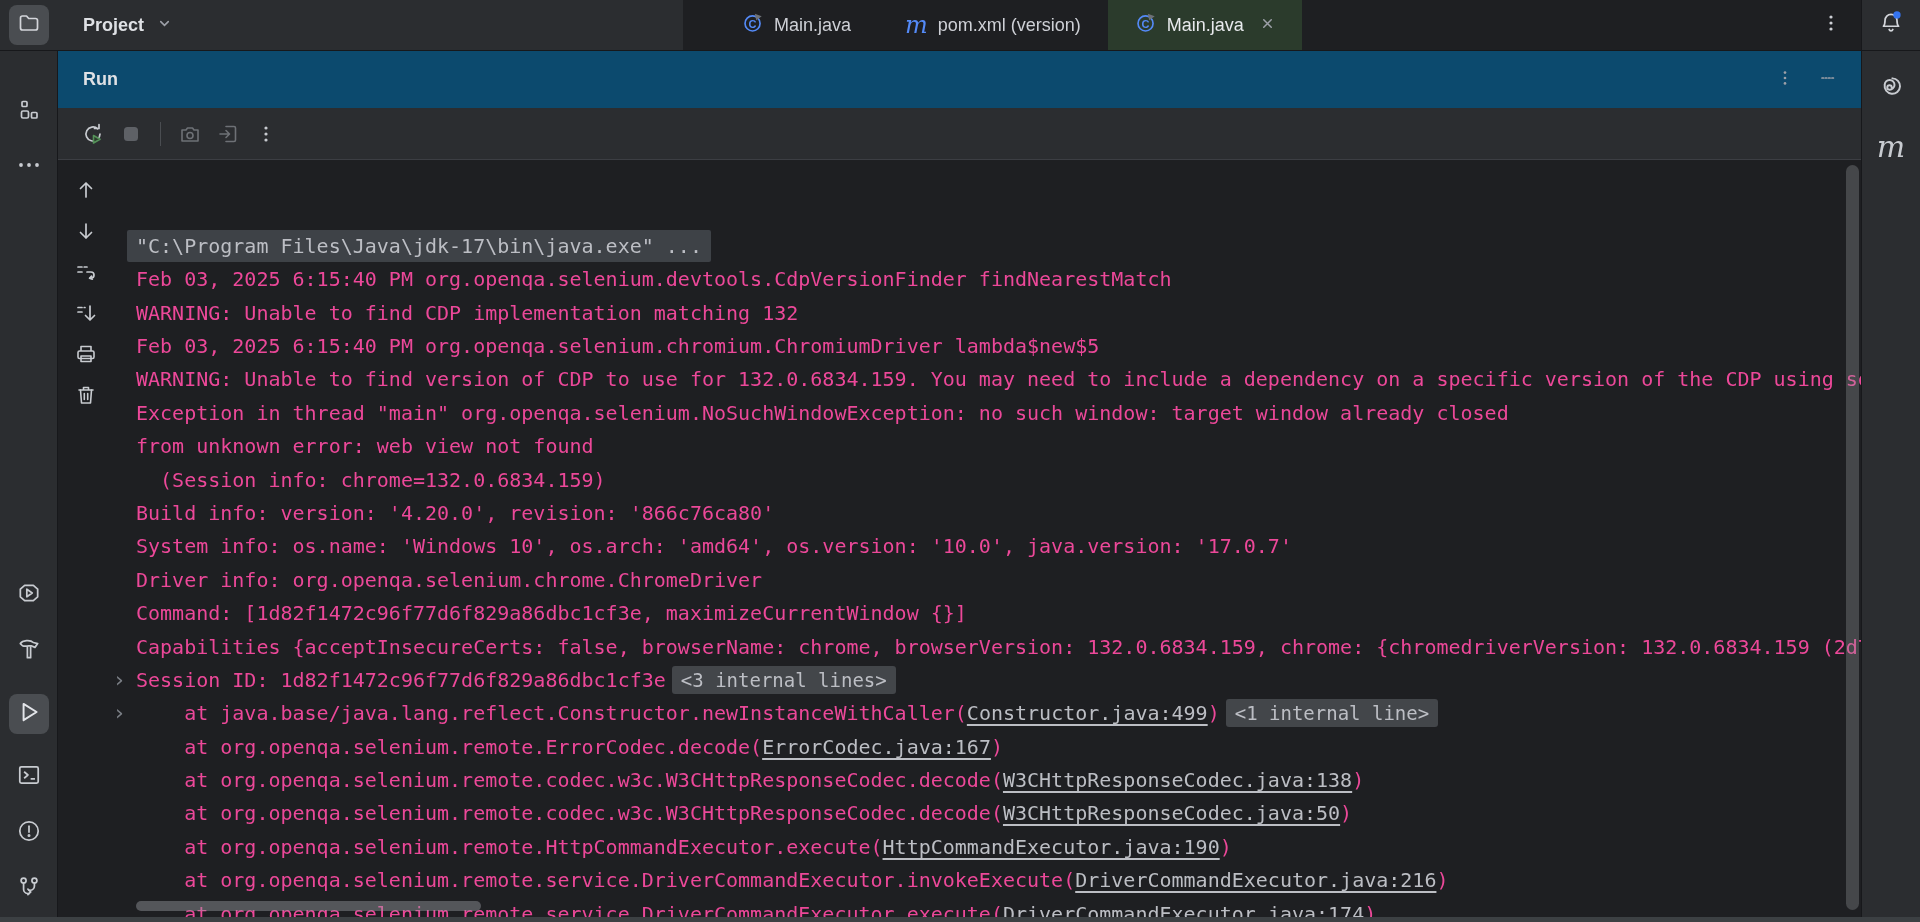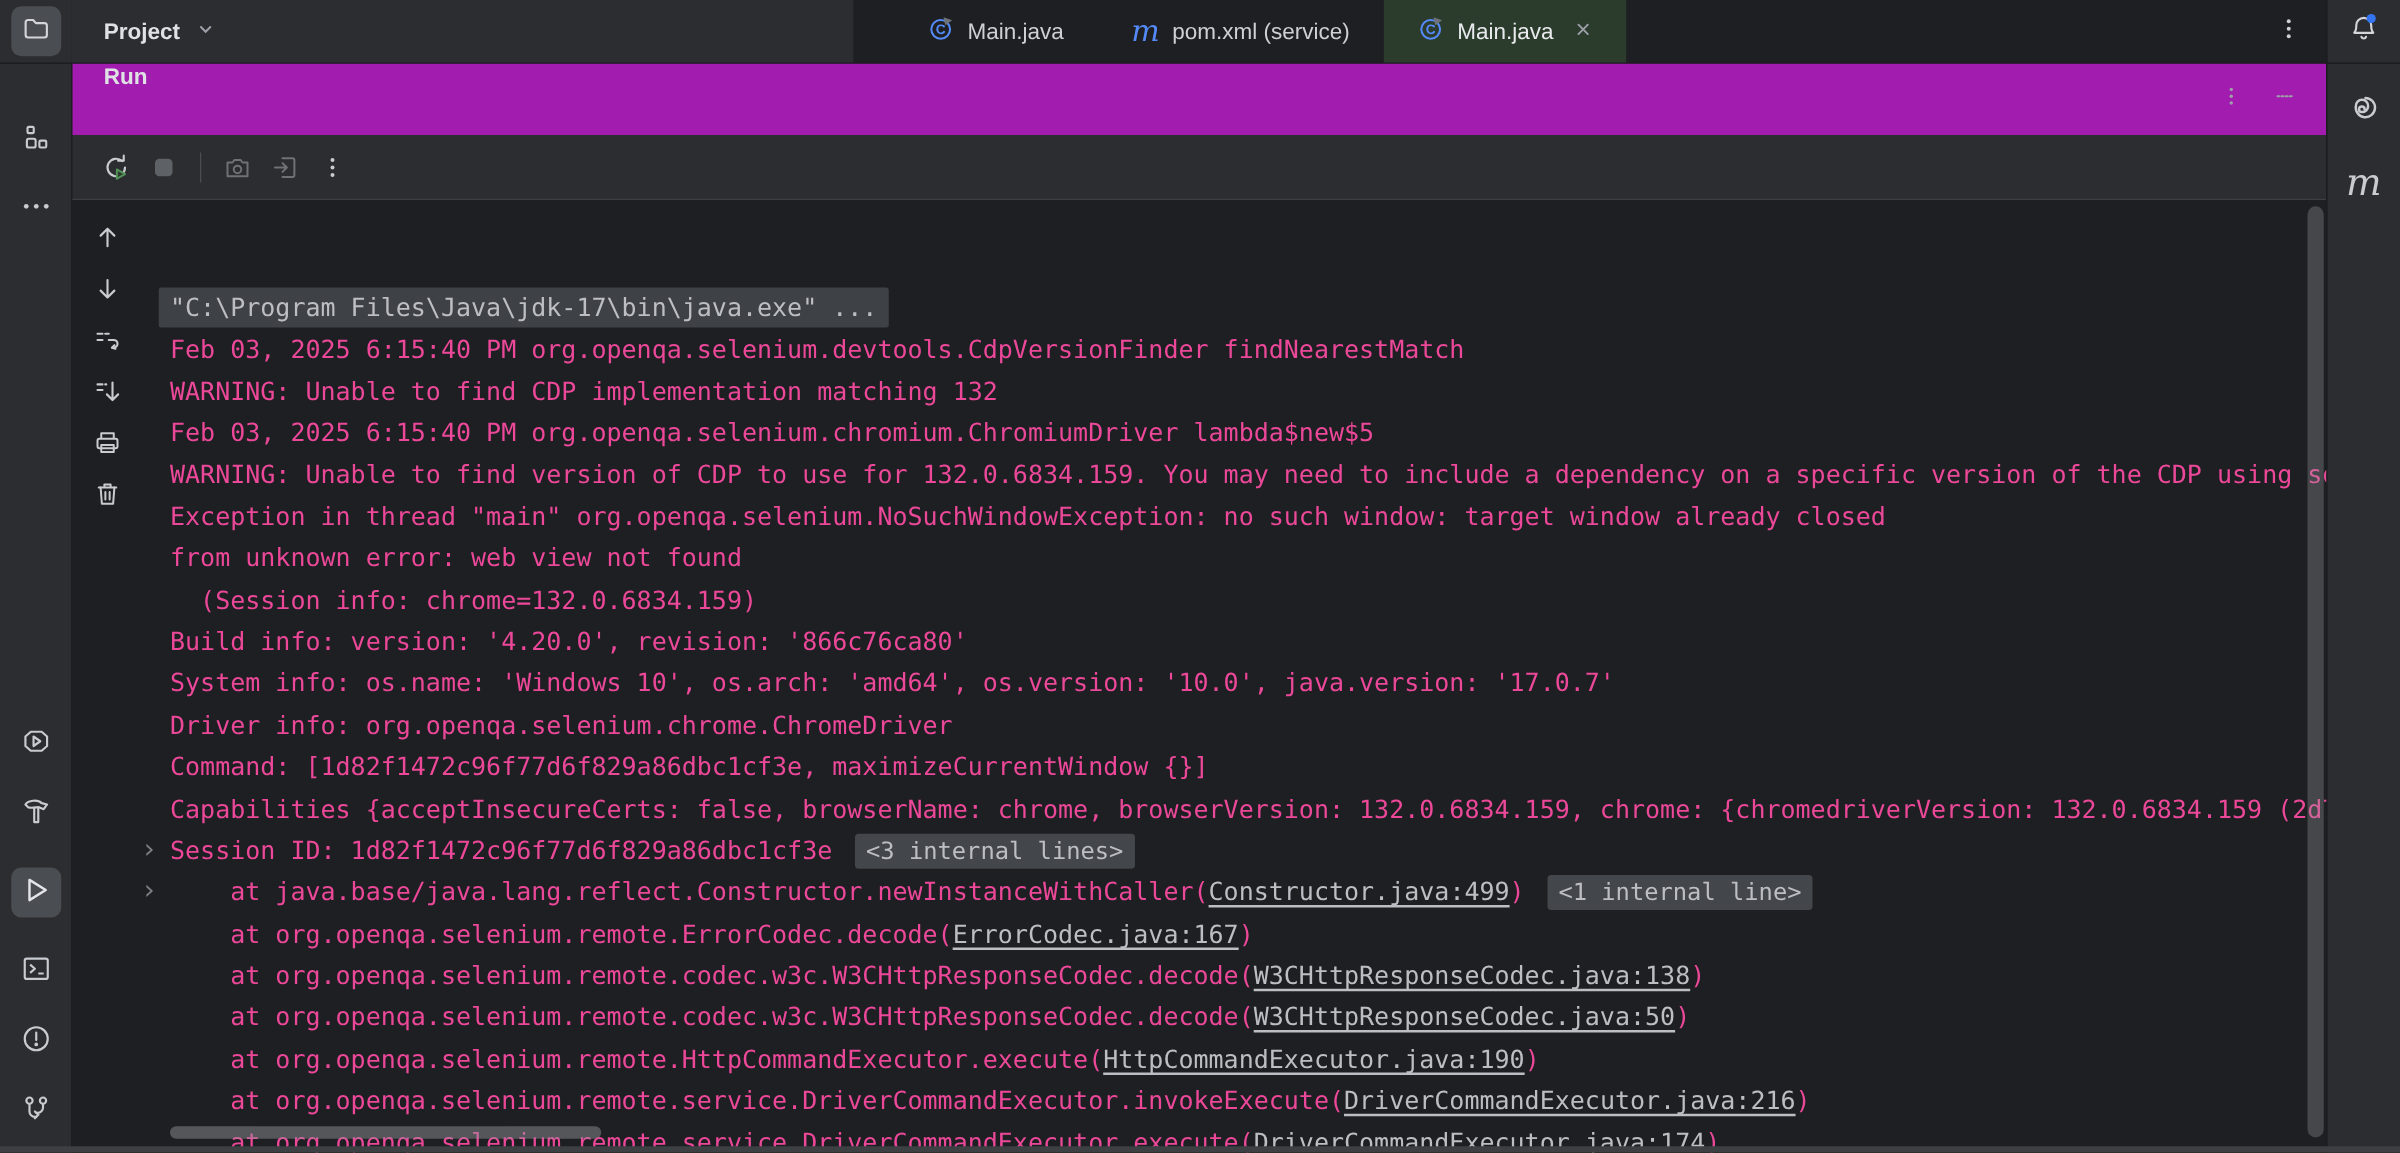--- a/index.html
+++ b/index.html
@@ -19,41 +19,41 @@
   .corner-right{width:58px;flex:none;background:#2B2D30;border-left:1px solid #17181B;display:flex;align-items:center;justify-content:center;}
 
   
   .main{flex:1;display:flex;min-height:0;}
   .left-stripe{width:57px;flex:none;background:#2B2D30;border-right:1px solid #17181B;display:flex;flex-direction:column;align-items:center;padding:49px 0 20px;}
   .stripe-top{display:flex;flex-direction:column;align-items:center;gap:28px;}
   .stripe-bottom{margin-top:auto;display:flex;flex-direction:column;align-items:center;gap:30px;}
   .stripe-ic{width:26px;height:26px;display:flex;align-items:center;justify-content:center;cursor:pointer;}
 
   .run-window{flex:1;min-width:0;display:flex;flex-direction:column;background:#1E1F22;}
-  .run-header{height:57px;flex:none;background:#a21caf;display:flex;}
+  .run-header{height:57px;flex:none;background:#0c4a6e;display:flex;align-items:center;}
   .run-title{color:#DFE1E5;font-size:18px;font-weight:700;margin-left:25px;}
   .rtab{height:100%;display:flex;align-items:center;gap:10px;margin-left:24px;padding:0 15px;box-sizing:border-box;border-bottom:4px solid #5A5D63;color:#DFE1E5;font-size:18px;cursor:pointer;}
   .rheader-actions{margin-left:auto;display:flex;align-items:center;gap:24px;margin-right:23px;}
 
   .run-toolbar{height:51px;flex:none;background:#2B2D30;border-bottom:1px solid #3C3E43;display:flex;align-items:center;gap:14px;padding-left:23px;}
   .tb-ic{width:24px;height:24px;display:flex;align-items:center;justify-content:center;cursor:pointer;}
   .tb-div{width:1px;height:24px;background:#4A4D51;margin:0 3px;}
 
   .console{flex:1;min-height:0;display:flex;position:relative;}
   .console-gutter{width:56px;flex:none;display:flex;flex-direction:column;align-items:center;padding-top:18px;gap:17px;}
   .g-ic{width:24px;height:24px;display:flex;align-items:center;justify-content:center;cursor:pointer;}
 
   .console-body{flex:1;min-width:0;position:relative;padding-top:3px;overflow:hidden;
     font-family:"DejaVu Sans Mono",monospace;font-size:20px;line-height:33.4px;white-space:pre;}
   .cline{position:relative;height:33.4px;padding-left:22px;}
   .fold{position:absolute;left:1px;top:-1px;color:#7A7E85;font-size:22px;cursor:pointer;font-family:"DejaVu Sans",sans-serif;}
   .seg-err{color:#ec4899;}
   .seg-cmd{color:#BCBEC4;background:#3E4247;padding:4px 9px;margin-left:-9px;border-radius:2px;}
   .seg-link{color:#BCBEC4;text-decoration:underline;text-underline-offset:4px;cursor:pointer;text-align:center;}
-  .seg-badge{color:#BCBEC4;background:#43464A;padding:3px 9px;border-radius:3px;margin-left:18px;font-size:19px;cursor:pointer;}
+  .seg-badge{color:#BCBEC4;background:#43464A;padding:3px 9px;border-radius:3px;margin-left:6px;font-size:19px;cursor:pointer;}
 
   .v-scroll{position:absolute;right:2px;top:5px;bottom:12px;width:13px;background:rgba(151,154,160,0.32);border-radius:7px;}
   .h-scroll{position:absolute;left:22px;bottom:11px;width:345px;height:10px;background:rgba(151,154,160,0.45);border-radius:5px;}
 
   .right-stripe{width:58px;flex:none;background:#2B2D30;border-left:1px solid #17181B;display:flex;flex-direction:column;align-items:center;padding-top:25px;gap:32px;}
   .maven-m{font-family:"DejaVu Serif",serif;font-style:italic;font-size:30px;color:#C8CBD0;line-height:1;}
   .maven-m.blue{color:#548AF7;font-size:24px;}
   .bottom-strip{position:absolute;left:0;right:0;bottom:0;height:5px;background:#3C4043;}
 </style>
 </head>
@@ -87,21 +87,21 @@
           <svg width="22" height="22" viewBox="0 0 24 24">
               <circle cx="11.5" cy="12.5" r="8.2" fill="none" stroke="#548AF7" stroke-width="1.8"></circle>
               <text x="11.5" y="17" font-size="12" font-family="Liberation Sans" font-weight="bold" fill="#548AF7" text-anchor="middle">C</text>
               <polygon points="14,2 21.5,4.5 15.5,9" fill="#6E7176"></polygon>
             </svg>
         </span>
         <span>Main.java</span>
       </div>
       <div class="etab">
         <span class="maven-m blue">m</span>
-        <span>pom.xml (service)</span>
+        <span>pom.xml (version)</span>
       </div>
       <div class="etab active">
         <span>
           <svg width="22" height="22" viewBox="0 0 24 24">
               <circle cx="11.5" cy="12.5" r="8.2" fill="none" stroke="#548AF7" stroke-width="1.8"></circle>
               <text x="11.5" y="17" font-size="12" font-family="Liberation Sans" font-weight="bold" fill="#548AF7" text-anchor="middle">C</text>
               <polygon points="14,2 21.5,4.5 15.5,9" fill="#6E7176"></polygon>
             </svg>
         </span>
         <span>Main.java</span>

